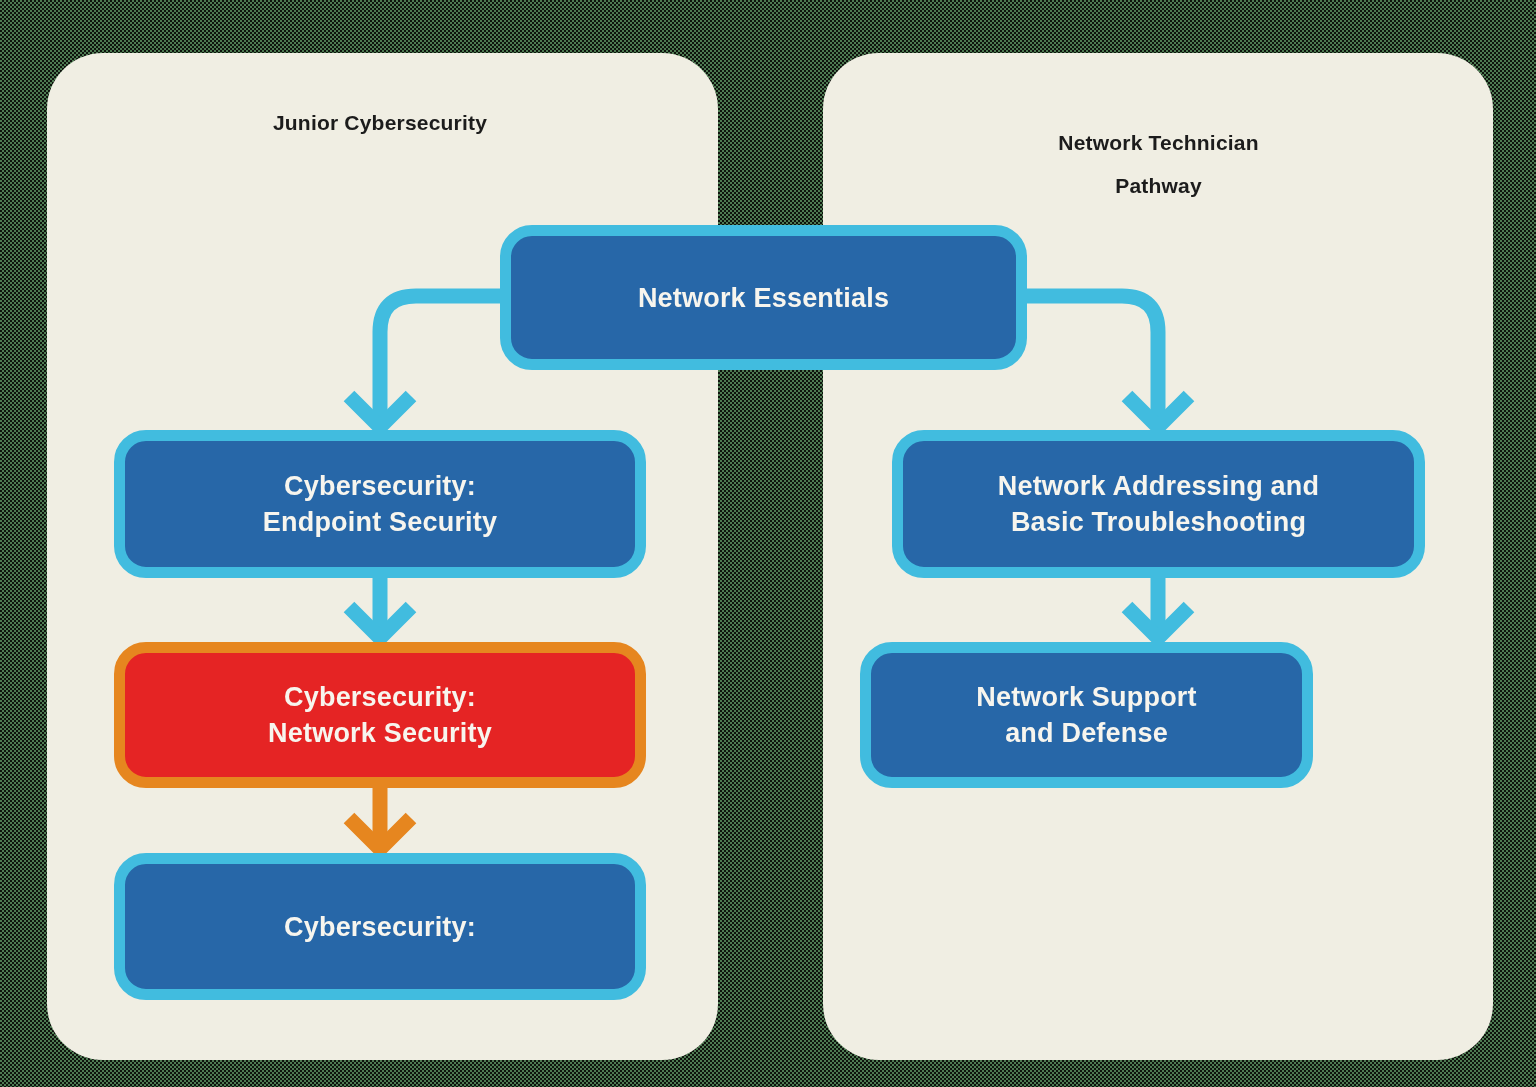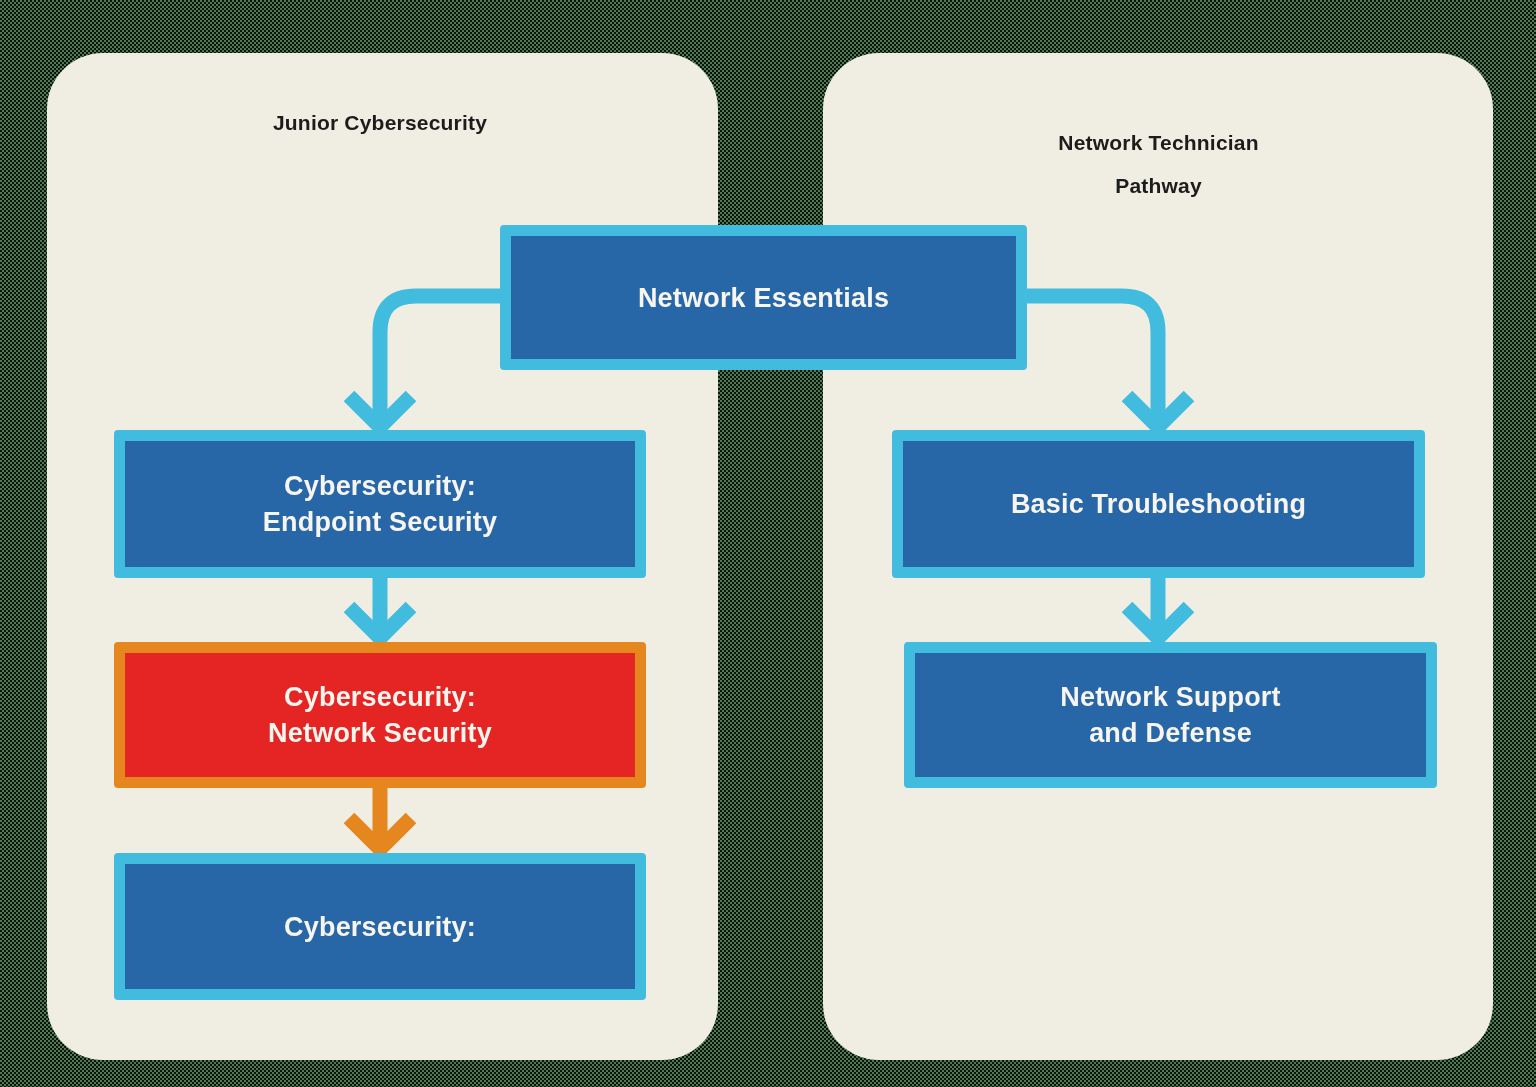--- a/index.html
+++ b/index.html
@@ -48,42 +48,42 @@
   }
   .arrow-blue   { stroke: #41bcdf; }
   .arrow-orange { stroke: #e6861f; }
   .arrow-shaft  { fill: none; stroke-width: 15px; stroke-linecap: butt; }
   .arrow-head   { fill: none; stroke-width: 15px; stroke-linecap: butt; stroke-linejoin: miter; }
 
   .node {
     position: absolute;
     z-index: 3;
     box-sizing: border-box;
-    border-radius: 4px;
+    border-radius: 32px;
     display: flex;
     flex-direction: column;
     align-items: center;
     justify-content: center;
     text-align: center;
     font-size: 27px;
     line-height: 36px;
     font-weight: 700;
     color: #f7f5ee;
     letter-spacing: 0.2px;
   }
   .node span { display: block; }
   .node-blue { background: #2767a8; border: 11px solid #41bcdf; }
   .node-red  { background: #e52424; border: 11px solid #e6861f; }
 
   #node-essentials { left: 500px; top: 225px; width: 527px; height: 145px; }
   #node-endpoint   { left: 114px; top: 430px; width: 532px; height: 148px; }
   #node-defense    { left: 114px; top: 642px; width: 532px; height: 146px; }
   #node-threat     { left: 114px; top: 853px; width: 532px; height: 147px; }
   #node-addressing { left: 892px; top: 430px; width: 533px; height: 148px; }
-  #node-support    { left: 904px; top: 642px; width: 533px; height: 146px; }
+  #node-support    { left: 860px; top: 642px; width: 453px; height: 146px; }
 </style>
 </head>
 <body>
 
 <div id="stage">
 
   <div class="panel" id="panel-left"></div>
 
   <div class="panel" id="panel-right"></div>
 
@@ -136,20 +136,21 @@
   <div class="node node-red" id="node-defense">
     <span>Cybersecurity:</span>
     <span>Network Security</span>
   </div>
 
   <div class="node node-blue" id="node-threat">
     <span>Cybersecurity:</span>
   </div>
 
   <div class="node node-blue" id="node-addressing">
+    <span>Network Addressing and</span>
     <span>Basic Troubleshooting</span>
   </div>
 
   <div class="node node-blue" id="node-support">
     <span>Network Support</span>
     <span>and Defense</span>
   </div>
 
 </div>
 

